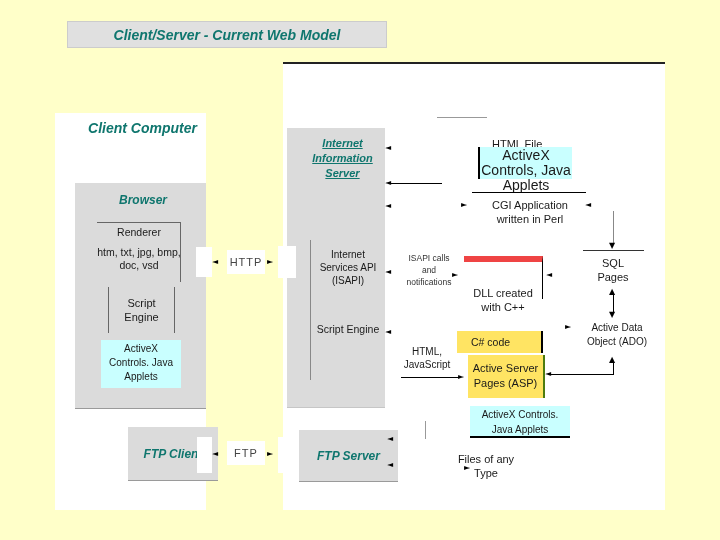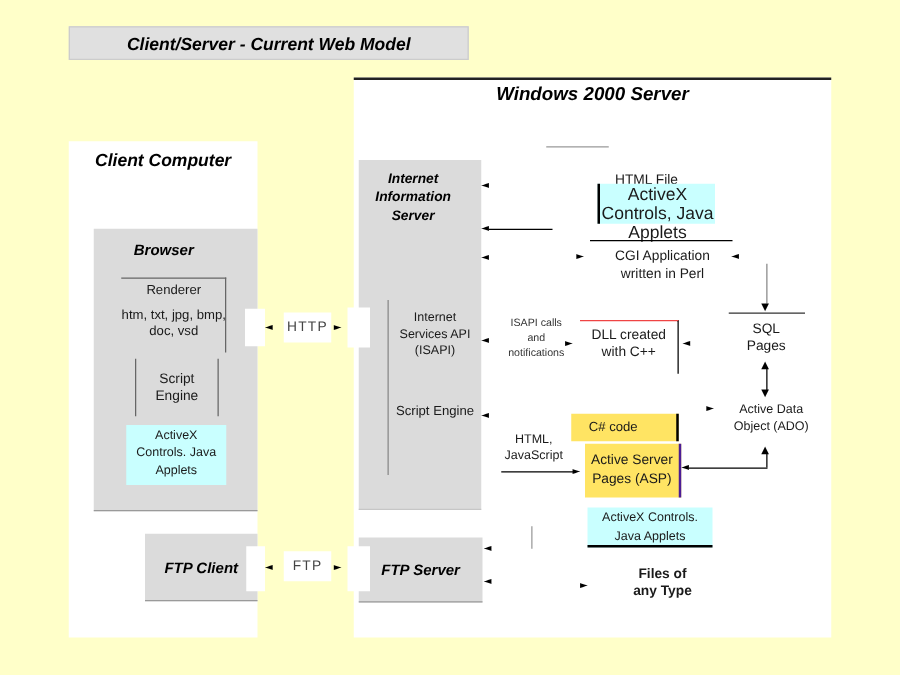--- a/index.html
+++ b/index.html
@@ -1,59 +1,58 @@
 <!DOCTYPE html>
 <html><head>
 <meta charset="utf-8">
 <style>
   html,body{margin:0;padding:0;}
   .slide{position:relative;width:720px;height:540px;background:#FFFFC9;
          font-family:"Liberation Sans",sans-serif;color:#1a1a1a;overflow:hidden;}
   .abs{position:absolute;box-sizing:border-box;}
   .c{text-align:center;}
-  .heading{font-weight:bold;font-style:italic;color:#000000;}
+  .heading{font-weight:bold;font-style:italic;color:#0f766e;margin-left:12px;}
   .white{background:#FFFFFF;}
   .graybox{background:#DBDBDB;}
   .cyan{background:#C9FFFF;}
   .ybox{background:#FFE463;}
   .lineh,.linev{background:#000;}
   .arr{position:absolute;font-family:"DejaVu Sans",sans-serif;font-size:8px;
        line-height:10px;color:#000;}
   .sm{font-size:10.5px;line-height:13px;}
   .xs{font-size:8.5px;line-height:12px;color:#333;text-align:center;}
   .proto{font-size:11px;color:#444;letter-spacing:1px;}
 </style>
 </head>
 <body>
 
 <div class="slide">
 
   <div class="abs heading c" style="left:55px;top:21px;width:320px;height:27px;line-height:27px;background:#E0E0E0;border:1px solid #cccccc;font-size:14px;">Client/Server - Current Web Model</div>
 
   <div class="abs white" style="left:283px;top:62px;width:382px;height:448px;border-top:2px solid #222;"></div>
-  <div class="abs heading c" style="left:283px;top:67px;width:382px;font-size:15px;">Windows 2000 Server</div>
 
   <div class="abs white" style="left:55px;top:113px;width:151px;height:397px;"></div>
   <div class="abs heading c" style="left:55px;top:120px;width:151px;font-size:14px;">Client Computer</div>
 
   <div class="abs graybox" style="left:75px;top:183px;width:131px;height:226px;border-bottom:1px solid #9a9a9a;"></div>
   <div class="abs heading c" style="left:75px;top:193px;width:112px;font-size:12px;">Browser</div>
 
   <div class="abs c" style="left:97px;top:222px;width:84px;height:60px;border-top:1px solid #666;border-right:1px solid #666;"></div>
   <div class="abs c sm" style="left:97px;top:226px;width:84px;">Renderer</div>
   <div class="abs c sm" style="left:97px;top:246px;width:84px;">htm, txt, jpg, bmp, doc, vsd</div>
 
   <div class="abs c sm" style="left:108px;top:287px;width:67px;height:46px;border-left:1px solid #666;border-right:1px solid #666;padding-top:9px;font-size:11px;line-height:14px;">Script Engine</div>
 
   <div class="abs cyan c" style="left:101px;top:340px;width:80px;height:48px;padding:2px;font-size:10px;line-height:14px;">ActiveX Controls. Java Applets</div>
 
   <div class="abs graybox heading c" style="left:116px;top:427px;width:90px;height:54px;line-height:54px;font-size:12px;border-bottom:1px solid #9a9a9a;">FTP Client</div>
 
   <div class="abs graybox" style="left:287px;top:128px;width:98px;height:280px;border-bottom:1px solid #c6c6c6;"></div>
-  <div class="abs heading c" style="left:287px;top:136px;width:87px;font-size:11px;line-height:15px;">Internet Information Server</div>
+  <div class="abs heading c" style="left:287px;top:136px;width:87px;font-size:11px;line-height:15px;text-decoration:underline;">Internet Information Server</div>
   <div class="abs linev" style="left:310px;top:240px;width:1px;height:140px;background:#888;"></div>
   <div class="abs c" style="left:312px;top:248px;width:72px;font-size:10px;line-height:13px;">Internet Services API (ISAPI)</div>
   <div class="abs c" style="left:312px;top:322px;width:72px;font-size:10.5px;line-height:14px;">Script Engine</div>
 
   <div class="abs graybox heading c" style="left:287px;top:430px;width:99px;height:52px;line-height:52px;font-size:12px;border-bottom:1px solid #9a9a9a;">FTP Server</div>
 
   <div class="abs white" style="left:196px;top:247px;width:16px;height:30px;"></div>
   <span class="arr" style="left:212px;top:257px;">◄</span>
   <div class="abs white c proto" style="left:227px;top:250px;width:38px;height:24px;line-height:24px;">HTTP</div>
   <span class="arr" style="left:267px;top:257px;">►</span>
@@ -78,21 +77,21 @@
   <span class="arr" style="left:385px;top:327px;">◄</span>
 
   <div class="abs lineh" style="left:472px;top:192px;width:114px;height:1px;"></div>
   <span class="arr" style="left:461px;top:200px;">►</span>
   <div class="abs c" style="left:482px;top:198px;width:96px;font-size:11px;line-height:14px;">CGI Application written in Perl</div>
   <span class="arr" style="left:585px;top:200px;">◄</span>
 
   <div class="abs c xs" style="left:401px;top:252px;width:56px;">ISAPI calls and notifications</div>
 
   <span class="arr" style="left:452px;top:270px;">►</span>
-  <div class="abs c" style="left:464px;top:256px;width:79px;height:43px;border-top:1px solid #ef4444;border-right:1px solid #000;padding-top:4px;font-size:11px;line-height:14px;">DLL created with C++</div>
+  <div class="abs c" style="left:464px;top:256px;width:79px;height:43px;border-top:6px solid #ef4444;border-right:1px solid #000;padding-top:24px;font-size:11px;line-height:14px;">DLL created with C++</div>
   <span class="arr" style="left:546px;top:270px;">◄</span>
 
   <div class="abs linev" style="left:613px;top:211px;width:1px;height:32px;background:#888;"></div>
   <span class="arr" style="left:609px;top:241px;">▼</span>
   <div class="abs lineh" style="left:583px;top:250px;width:61px;height:1px;background:#333;"></div>
   <div class="abs c" style="left:588px;top:256px;width:50px;font-size:11px;line-height:14px;">SQL Pages</div>
   <span class="arr" style="left:609px;top:287px;">▲</span>
   <div class="abs linev" style="left:613px;top:294px;width:1px;height:18px;"></div>
   <span class="arr" style="left:609px;top:310px;">▼</span>
 
@@ -103,24 +102,24 @@
   <div class="abs linev" style="left:613px;top:362px;width:1px;height:12px;"></div>
   <div class="abs lineh" style="left:551px;top:374px;width:63px;height:1px;"></div>
   <span class="arr" style="left:545px;top:369px;">◄</span>
 
   <div class="abs c" style="left:398px;top:345px;width:58px;font-size:10px;line-height:13px;">HTML, JavaScript</div>
   <div class="abs lineh" style="left:401px;top:377px;width:58px;height:1px;"></div>
   <span class="arr" style="left:458px;top:372px;">►</span>
 
   <div class="abs ybox" style="left:457px;top:331px;width:86px;height:22px;line-height:22px;padding-left:14px;font-size:10.5px;border-right:2px solid #000;">C# code behind</div>
 
-  <div class="abs ybox c" style="left:468px;top:355px;width:77px;height:43px;padding-top:6px;font-size:11px;line-height:15px;border-right:2px solid #4c1d95;">Active Server Pages (ASP)</div>
+  <div class="abs ybox c" style="left:468px;top:355px;width:77px;height:43px;padding-top:6px;font-size:11px;line-height:15px;border-right:2px solid #4d7c0f;">Active Server Pages (ASP)</div>
 
   <div class="abs cyan c" style="left:470px;top:406px;width:100px;height:32px;font-size:10px;line-height:15px;padding-top:1px;border-bottom:2px solid #000;">ActiveX Controls. Java Applets</div>
   <div class="abs linev" style="left:425px;top:421px;width:1px;height:18px;background:#999;"></div>
 
   <span class="arr" style="left:464px;top:463px;">►</span>
-  <div class="abs c" style="left:500px;top:452px;width:60px;font-size:11px;line-height:14px;font-weight:bold;">Files of any Type</div>
+  <div class="abs c" style="left:456px;top:452px;width:60px;font-size:11px;line-height:14px;">Files of any Type</div>
 
   <span class="arr" style="left:387px;top:434px;">◄</span>
   <span class="arr" style="left:387px;top:460px;">◄</span>
 
 </div>
 
 </body></html>

